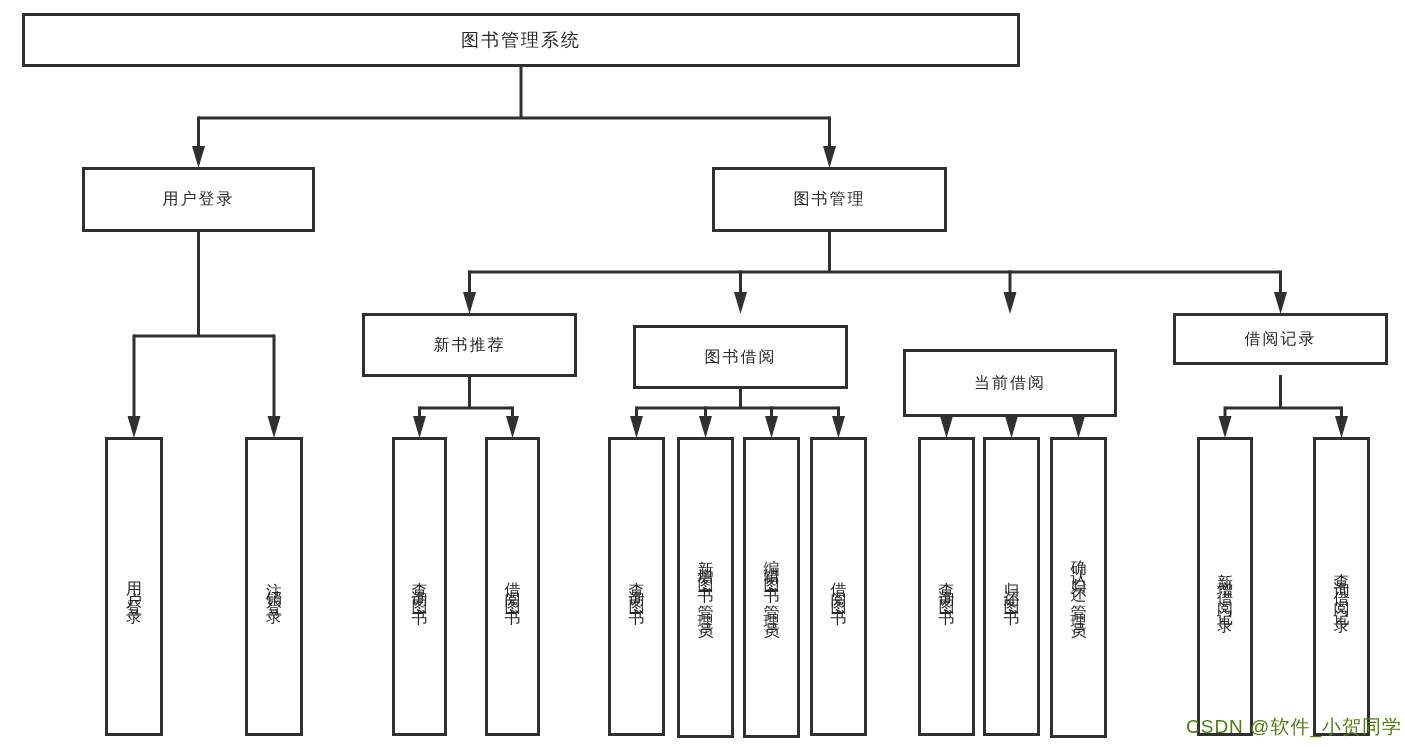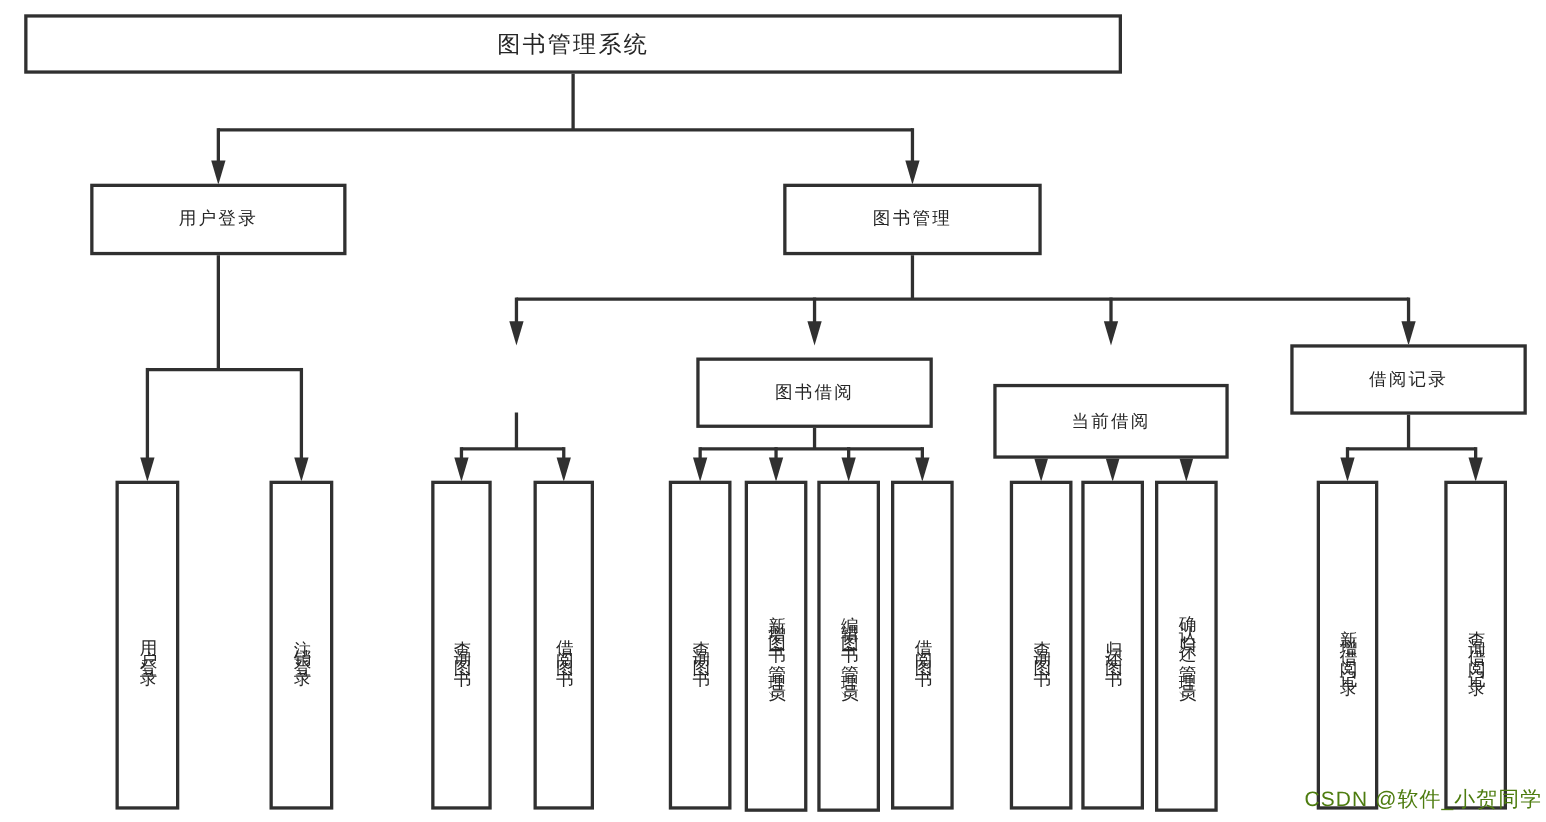--- a/index.html
+++ b/index.html
@@ -15,21 +15,21 @@
     align-items:center;
     justify-content:center;
     z-index:2;
   }
   .node .label{
     font-size:16px;
     color:#262626;
     letter-spacing:2px;
     white-space:nowrap;
   }
-  .node.root .label{font-size:21px;}
+  .node.root .label{font-size:18px;}
   .node.vertical .label{
     writing-mode:vertical-rl;
     text-orientation:mixed;
     letter-spacing:9px;
     line-height:1;
     white-space:normal;
   }
   .watermark{
     position:absolute;
     left:1186px;
@@ -107,27 +107,30 @@
     <span class="label">图书管理系统</span>
   </div>
 
   <div class="node" style="left: 82px; top: 167px; width: 233px; height: 65px;">
     <span class="label">用户登录</span>
   </div>
   <div class="node" style="left: 712px; top: 167px; width: 235px; height: 65px;">
     <span class="label">图书管理</span>
   </div>
 
+  <div class="node" style="left: 362px; top: 313px; width: 215px; height: 64px;">
+    <span class="label">新书推荐</span>
+  </div>
   <div class="node" style="left: 633px; top: 313px; width: 215px; height: 64px; margin-top: 12px;">
     <span class="label">图书借阅</span>
   </div>
   <div class="node" style="left: 903px; top: 313px; width: 214px; height: 68px; margin-top: 36px;">
     <span class="label">当前借阅</span>
   </div>
-  <div class="node" style="left: 1173px; top: 313px; width: 215px; height: 64px;">
+  <div class="node" style="left: 1173px; top: 313px; width: 215px; height: 52px;">
     <span class="label">借阅记录</span>
   </div>
 
   <div class="node vertical" style="left: 105px; top: 437px; width: 58px; height: 299px;">
     <span class="label">用户登录</span>
   </div>
   <div class="node vertical" style="left: 245px; top: 437px; width: 58px; height: 299px;">
     <span class="label">注销登录</span>
   </div>
 

